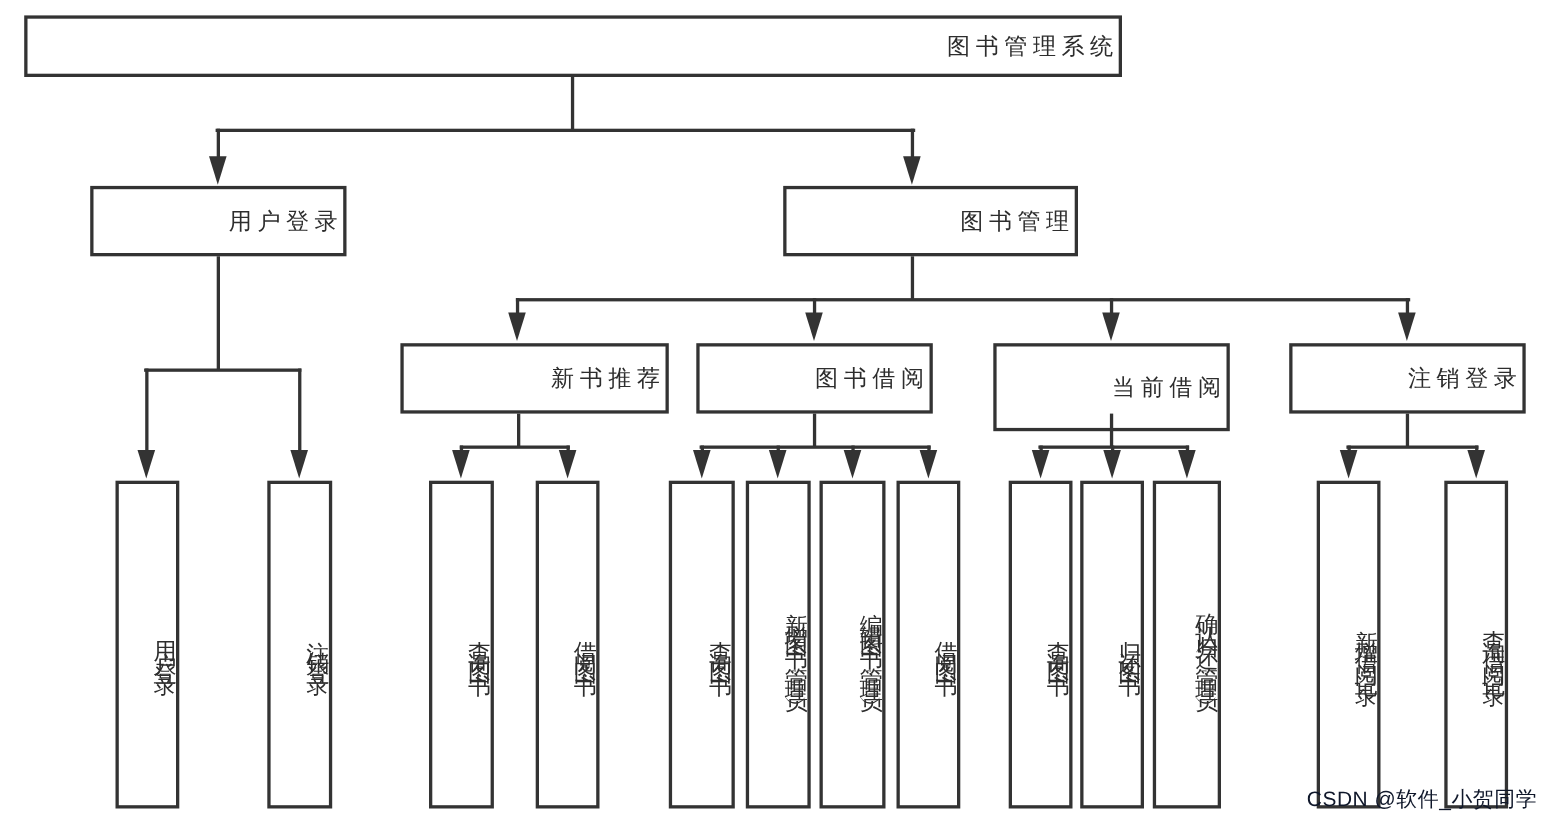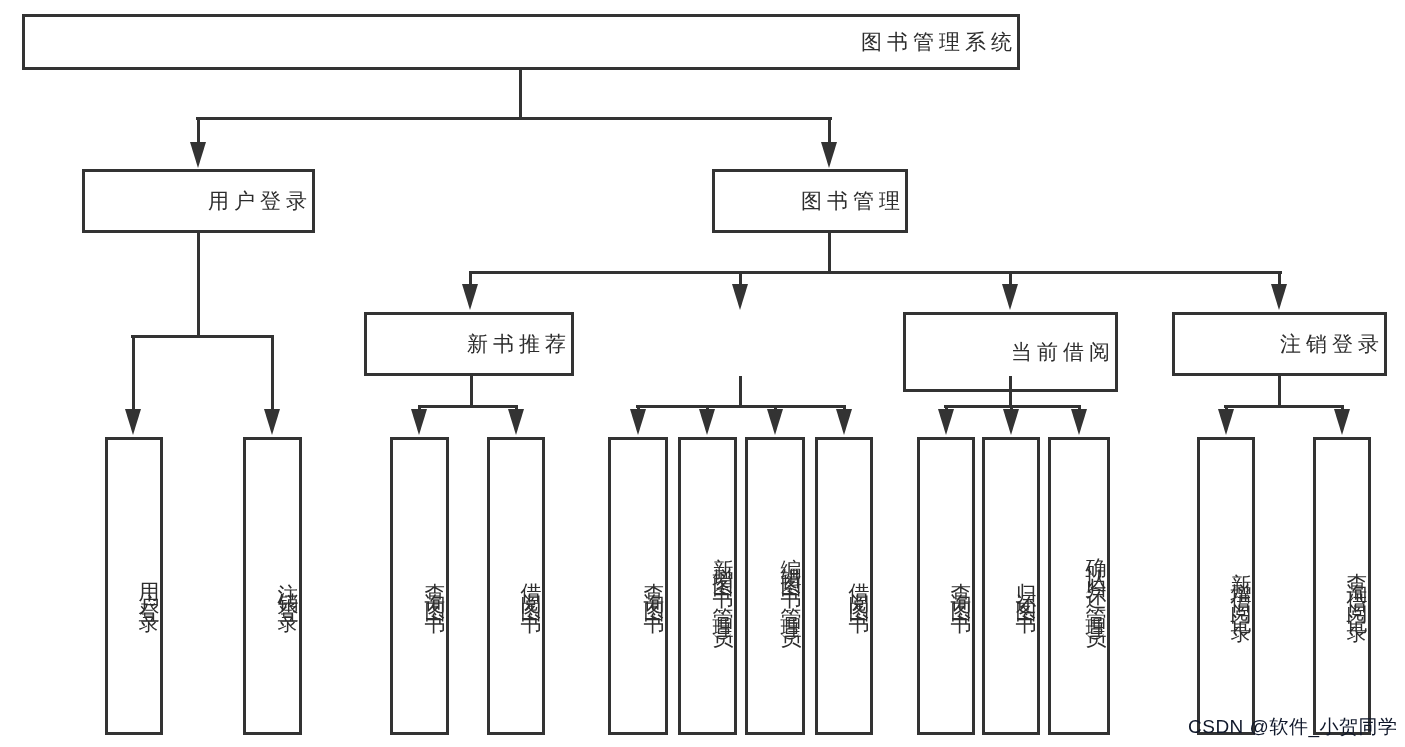--- a/index.html
+++ b/index.html
@@ -63,21 +63,21 @@
   <div class="vl" style="left:519px;top:70px;height:49px"></div>
   <div class="hl" style="left:196px;top:117px;width:636px"></div>
   <div class="vl" style="left:197px;top:117px;height:34px"></div>
   <div class="ah" style="left:190px;top:142px"></div>
   <div class="vl" style="left:828px;top:117px;height:34px"></div>
   <div class="ah" style="left:821px;top:142px"></div>
 
   <div class="node" style="left:82px;top:169px;width:233px;height:64px">
     <span>用户登录</span>
   </div>
-  <div class="node" style="left:712px;top:169px;width:196px;height:64px">
+  <div class="node" style="left:712px;top:169px;width:268px;height:64px">
     <span>图书管理</span>
   </div>
 
   <div class="vl" style="left:197px;top:233px;height:104px"></div>
   <div class="hl" style="left:131px;top:335px;width:143px"></div>
   <div class="vl" style="left:132px;top:335px;height:85px"></div>
   <div class="ah" style="left:125px;top:409px"></div>
   <div class="vl" style="left:271px;top:335px;height:85px"></div>
   <div class="ah" style="left:264px;top:409px"></div>
 
@@ -85,22 +85,25 @@
   <div class="hl" style="left:469px;top:271px;width:813px"></div>
   <div class="vl" style="left:469px;top:271px;height:19px"></div>
   <div class="ah" style="left:462px;top:284px"></div>
   <div class="vl" style="left:739px;top:271px;height:19px"></div>
   <div class="ah" style="left:732px;top:284px"></div>
   <div class="vl" style="left:1009px;top:271px;height:19px"></div>
   <div class="ah" style="left:1002px;top:284px"></div>
   <div class="vl" style="left:1278px;top:271px;height:19px"></div>
   <div class="ah" style="left:1271px;top:284px"></div>
 
-  <div class="node" style="left:364px;top:312px;width:210px;height:64px">
+  <div class="node" style="left:364px;top:312px;width:244px;height:64px">
     <span>新书推荐</span>
+  </div>
+  <div class="node" style="left:633px;top:312px;width:215px;height:64px">
+    <span>图书借阅</span>
   </div>
   <div class="node" style="left:903px;top:312px;width:215px;height:80px">
     <span>当前借阅</span>
   </div>
   <div class="node" style="left:1172px;top:312px;width:215px;height:64px">
     <span>注销登录</span>
   </div>
 
   <div class="vl" style="left:470px;top:376px;height:31px"></div>
   <div class="hl" style="left:418px;top:405px;width:100px"></div>

